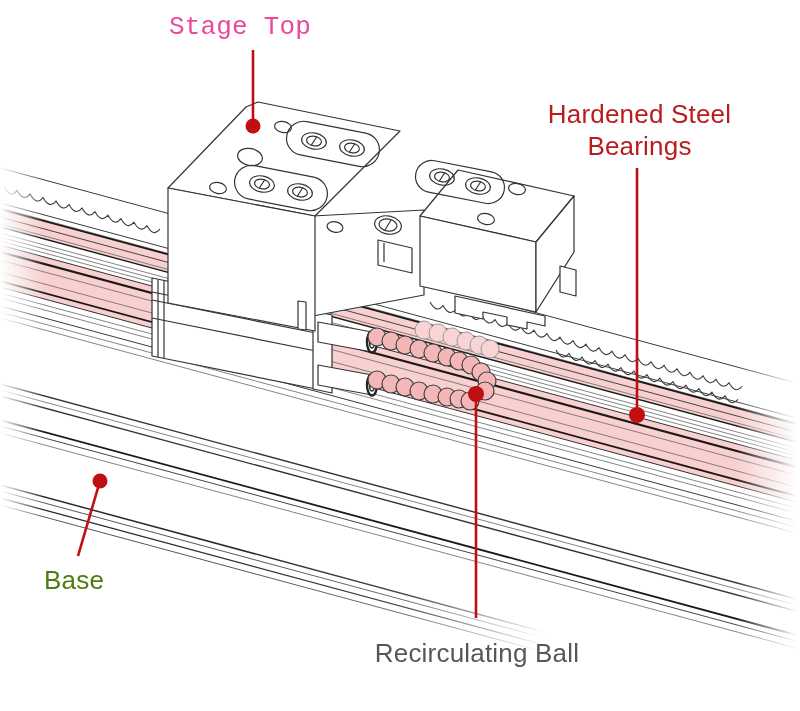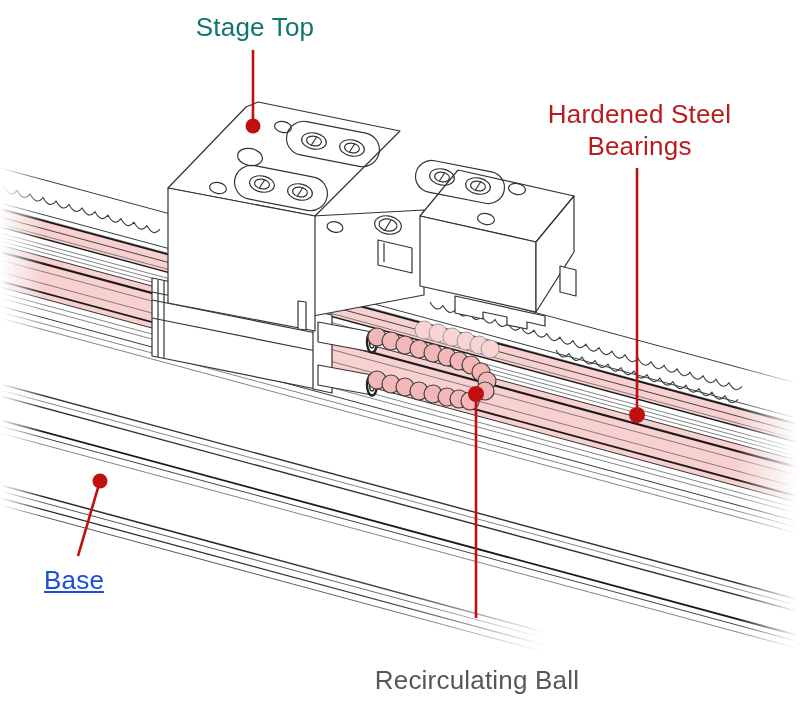--- a/index.html
+++ b/index.html
@@ -202,26 +202,26 @@
       <circle cx="253" cy="126" r="7.5" fill="#c00f10"></circle>
       <line x1="637" y1="168" x2="637" y2="415" stroke="#c00f10"></line>
       <circle cx="637" cy="415" r="8" fill="#c00f10"></circle>
       <line x1="78" y1="556" x2="100" y2="481" stroke="#c00f10"></line>
       <circle cx="100" cy="481" r="7.5" fill="#c00f10"></circle>
       <line x1="476" y1="394" x2="476" y2="618" stroke="#c00f10"></line>
       <circle cx="476" cy="394" r="8" fill="#c00f10"></circle>
     </g>
   </svg>
 
-  <div class="label" style="left: 155px; top: 11px; width: 200px; color: #0f766e;">
+  <div class="label" style="left: 140px; top: 11px; width: 200px; color: #ec4899; font-family: Liberation Mono, monospace;">
     <span>Stage Top</span>
   </div>
   <div class="label" style="left: 532px; top: 98px; width: 215px; color: #b91c1c;">
     <div>Hardened Steel</div>
     <div>Bearings</div>
   </div>
-  <div class="label" style="left: 44px; top: 564px; width: 90px; text-align: left; color: #1d4ed8; text-decoration: underline;">
+  <div class="label" style="left: 44px; top: 564px; width: 90px; text-align: left; color: #4d7c0f;">
     <span>Base</span>
   </div>
-  <div class="label" style="left: 352px; top: 664px; width: 250px; line-height: 33px; color: rgb(85, 87, 90);">
+  <div class="label" style="left: 352px; top: 637px; width: 250px; line-height: 33px; color: rgb(85, 87, 90);">
     <div>Recirculating Ball</div>
   </div>
 </div>
 
 </body></html>

